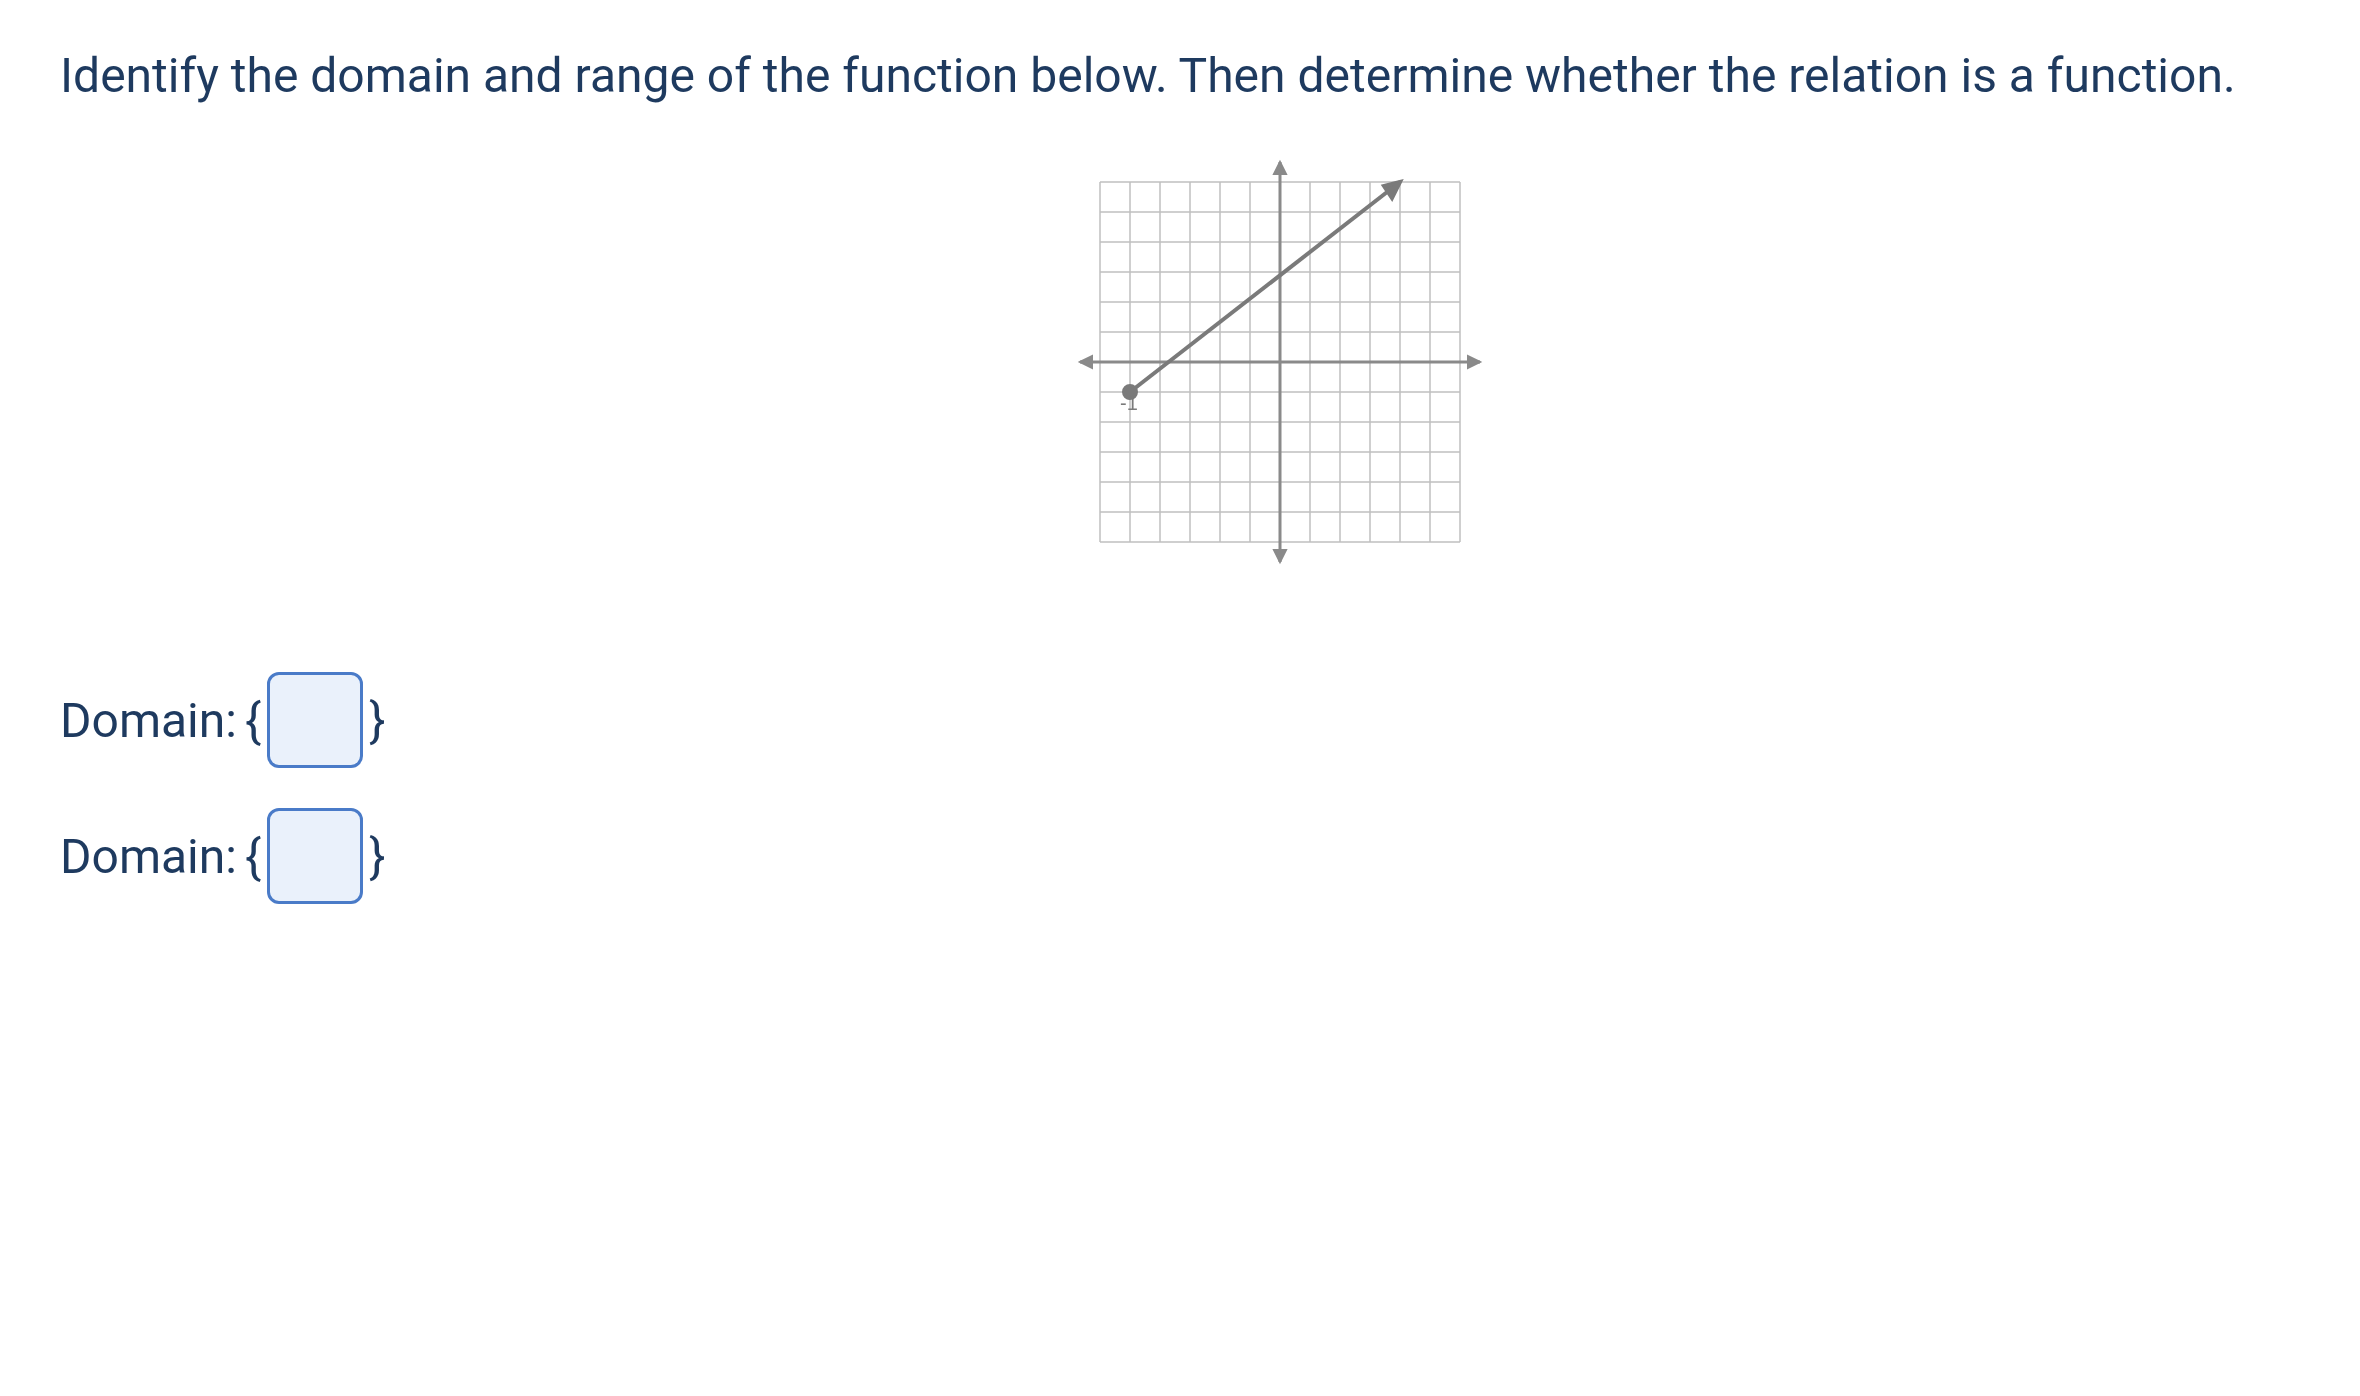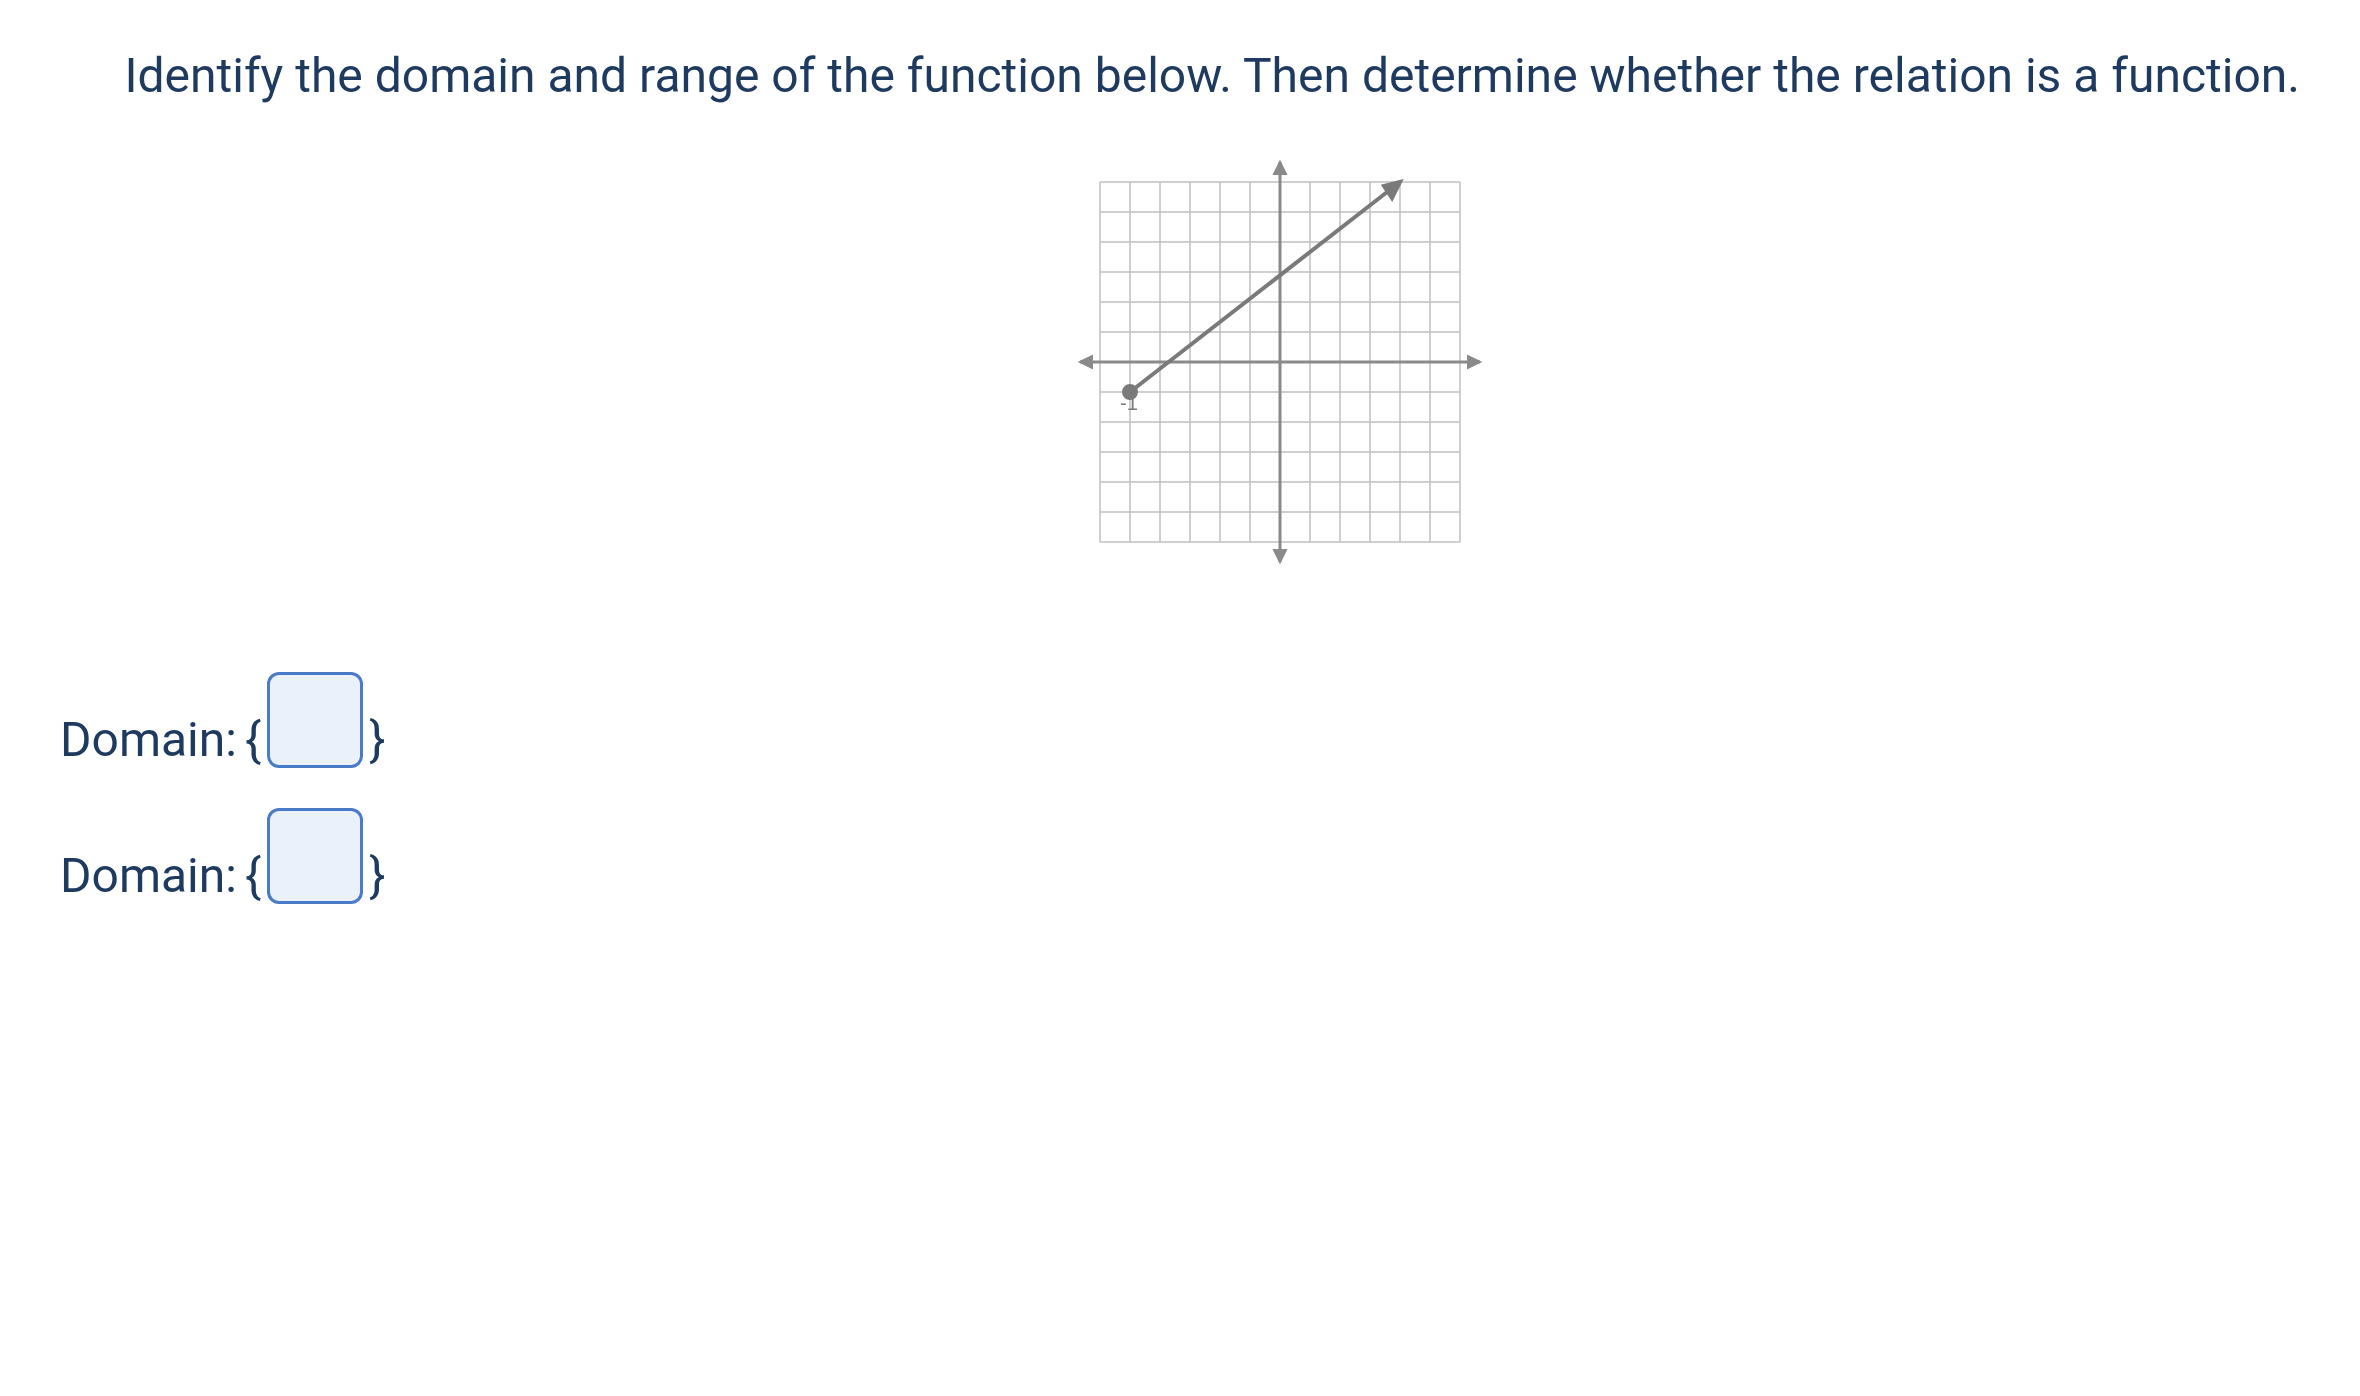--- a/index.html
+++ b/index.html
@@ -10,37 +10,36 @@
     background: #fff;
     width: 2360px;
     height: 1396px;
   }
   .prompt-text {
     font-size: 48px;
     color: #1e3a5f;
     line-height: 1.5;
     margin-bottom: 36px;
     font-weight: 400;
-    text-align: right;
   }
   .graph-container {
     display: flex;
     justify-content: center;
     margin: 40px 0 100px 0;
     padding-left: 200px;
   }
   .graph-svg {
     display: block;
   }
   .answer-section {
     margin-top: 40px;
   }
   .answer-row {
     display: flex;
-    align-items: flex-end;
+    align-items: center;
     font-size: 48px;
     color: #1e3a5f;
     margin-bottom: 40px;
     font-weight: 400;
   }
   .answer-label {
     margin-right: 8px;
   }
   .answer-input {
     width: 96px;

